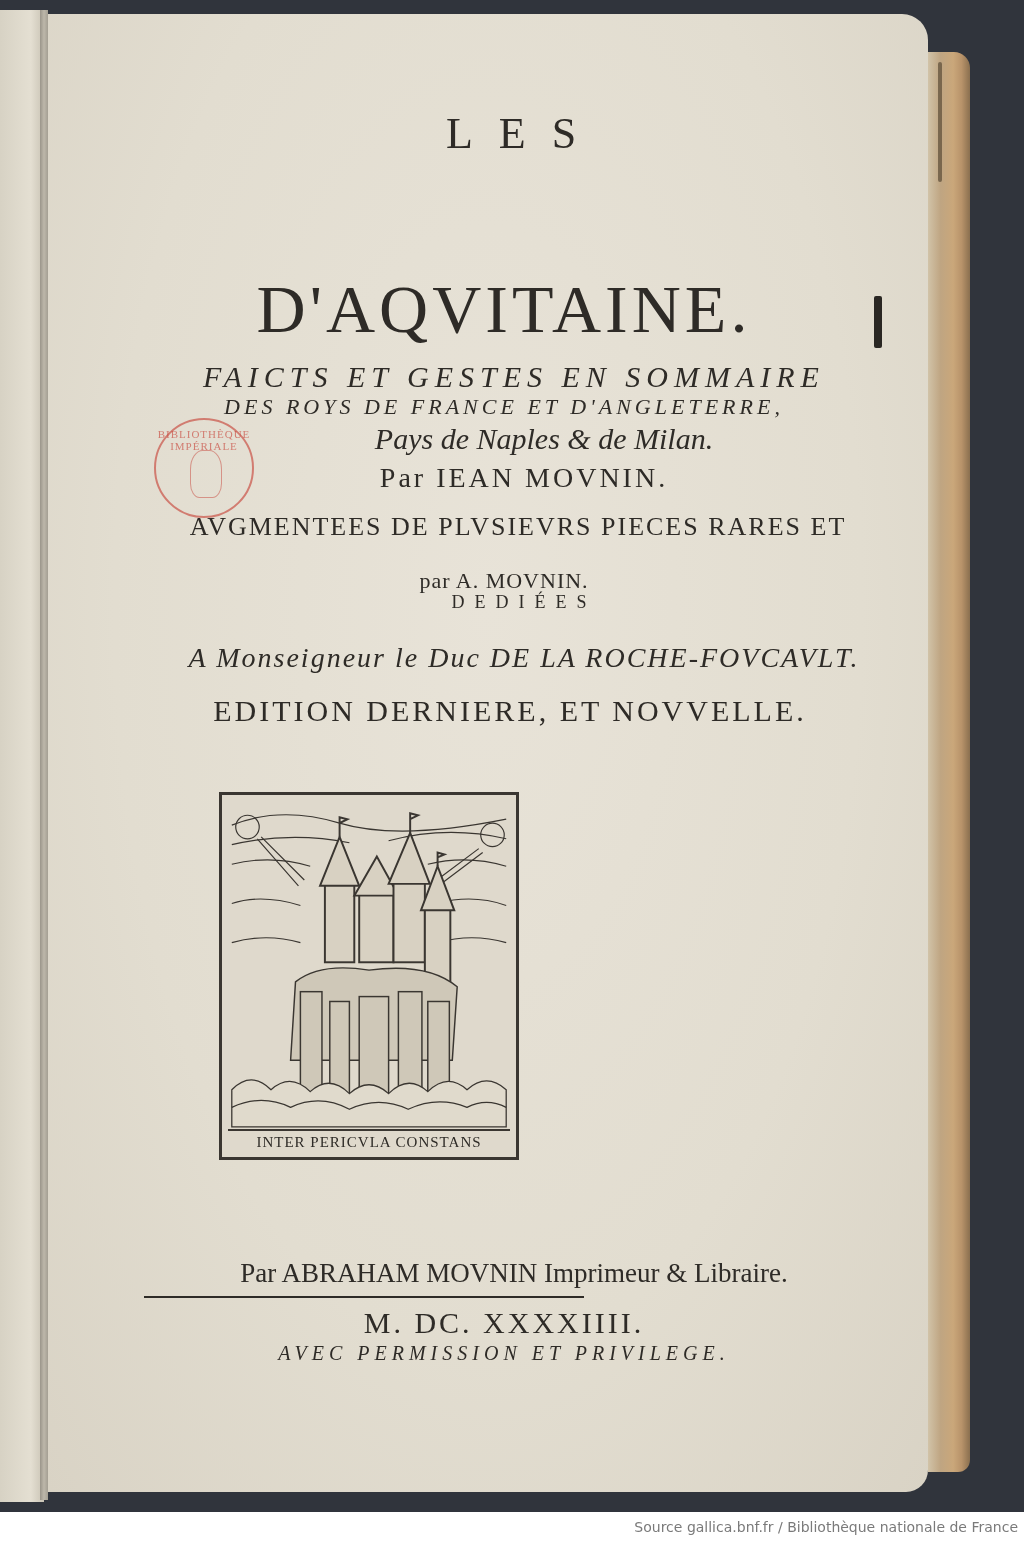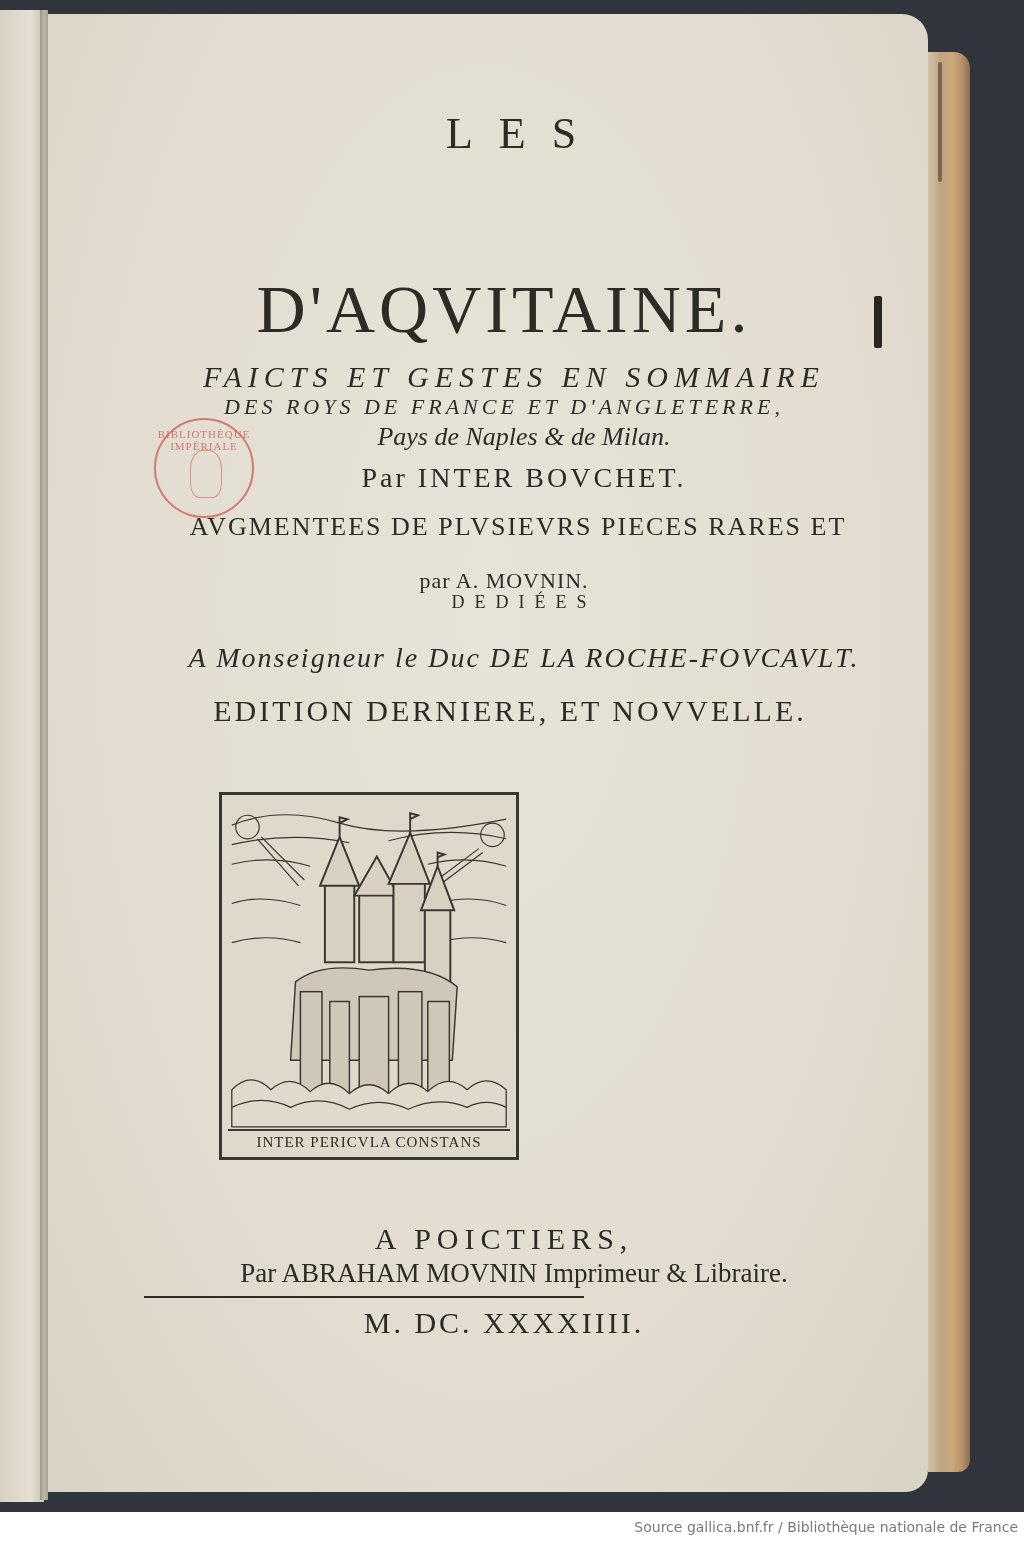--- a/index.html
+++ b/index.html
@@ -38,21 +38,21 @@
   .content {
     position: absolute; left: 48px; top: 0; width: 880px; height: 1512px;
     color: #2e2b27;
   }
   .line { position: absolute; left: 0; width: 100%; text-align: center; white-space: nowrap; padding-left: 36px; }
   .les { top: 108px; font-size: 44px; letter-spacing: 26px; }
   .annales { top: 160px; font-size: 112px; letter-spacing: 12px; left: -30px; }
   .aquitaine { top: 270px; font-size: 68px; letter-spacing: 4px; left: -20px; }
   .faicts { top: 360px; font-size: 30px; font-style: italic; letter-spacing: 6px; left: -10px; }
   .roys { top: 394px; font-size: 22px; font-style: italic; letter-spacing: 4px; left: -20px; }
-  .pays { top: 422px; font-size: 26px; font-style: italic; }
+  .pays { top: 422px; font-size: 30px; font-style: italic; margin-left: 20px; }
   .par { top: 462px; font-size: 28px; letter-spacing: 3px; }
   .aug { top: 512px; font-size: 26px; letter-spacing: 2px; left: -6px; }
   .hist { top: 542px; font-size: 23px; left: -30px; }
   .moun { top: 568px; font-size: 22px; left: -20px; letter-spacing: 1px; }
   .dediees { top: 592px; font-size: 18px; letter-spacing: 10px; }
   .monseig { top: 642px; font-size: 28px; font-style: italic; letter-spacing: 2px; }
   .edition { top: 694px; font-size: 30px; letter-spacing: 3px; left: -14px; }
   .poictiers { top: 1222px; font-size: 30px; letter-spacing: 6px; left: -20px; }
   .abraham { top: 1258px; font-size: 27px; left: -10px; }
   .rule { position: absolute; left: 96px; top: 1296px; width: 440px; height: 2px; background: #2e2b27; }
@@ -96,21 +96,21 @@
     <div class="line aquitaine">D'AQVITAINE.</div>
     <div class="line faicts">FAICTS ET GESTES EN SOMMAIRE</div>
     <div class="line roys">DES ROYS DE FRANCE ET D'ANGLETERRE,</div>
     <div class="line pays">Pays de Naples &amp; de Milan.</div>
 
     <div class="stamp">
       <div class="stamp-text">BIBLIOTHÈQUE IMPÉRIALE</div>
       <div class="eagle"></div>
     </div>
 
-    <div class="line par">Par INTER BOVCHET.</div>
+    <div class="line par">Par IEAN MOVNIN.</div>
     <div class="line aug">AVGMENTEES DE PLVSIEVRS PIECES RARES ET</div>
     <div class="line moun">par A. MOVNIN.</div>
     <div class="line dediees">DEDIÉES</div>
     <div class="line monseig">A Monseigneur le Duc DE LA ROCHE-FOVCAVLT.</div>
     <div class="line edition">EDITION DERNIERE, ET NOVVELLE.</div>
 
     <div class="woodcut">
       <svg viewBox="0 0 300 368">
         <g stroke="#3a3631" stroke-width="1.2" fill="none">
           <path d="M10 30 Q60 10 120 28 T290 24"></path>
@@ -149,20 +149,20 @@
           <rect x="210" y="210" width="22" height="100"></rect>
         </g>
         <g stroke="#3a3631" stroke-width="1.3" fill="#e0dacc">
           <path d="M10 300 Q30 280 50 300 Q70 282 90 302 Q110 284 130 304 Q150 286 170 304 Q190 284 210 302 Q230 282 250 300 Q270 282 290 300 L290 338 L10 338 Z"></path>
           <path d="M10 318 Q40 304 70 318 Q100 304 130 320 Q160 306 190 320 Q220 306 250 318 Q270 308 290 318" fill="none"></path>
         </g>
       </svg>
       <div class="motto">INTER PERICVLA CONSTANS</div>
     </div>
 
-    <div class="line poictiers">A POICTIERS,</div>
     <div class="line abraham">Par ABRAHAM MOVNIN Imprimeur &amp; Libraire.</div>
     <div class="rule"></div>
     <div class="line date">M. DC. XXXXIIII.</div>
+    <div class="line avec">AVEC PERMISSION ET PRIVILEGE.</div>
   </div>
 </div>
 
 <div class="footer">Source gallica.bnf.fr / Bibliothèque nationale de France</div>
 
 </body></html>

